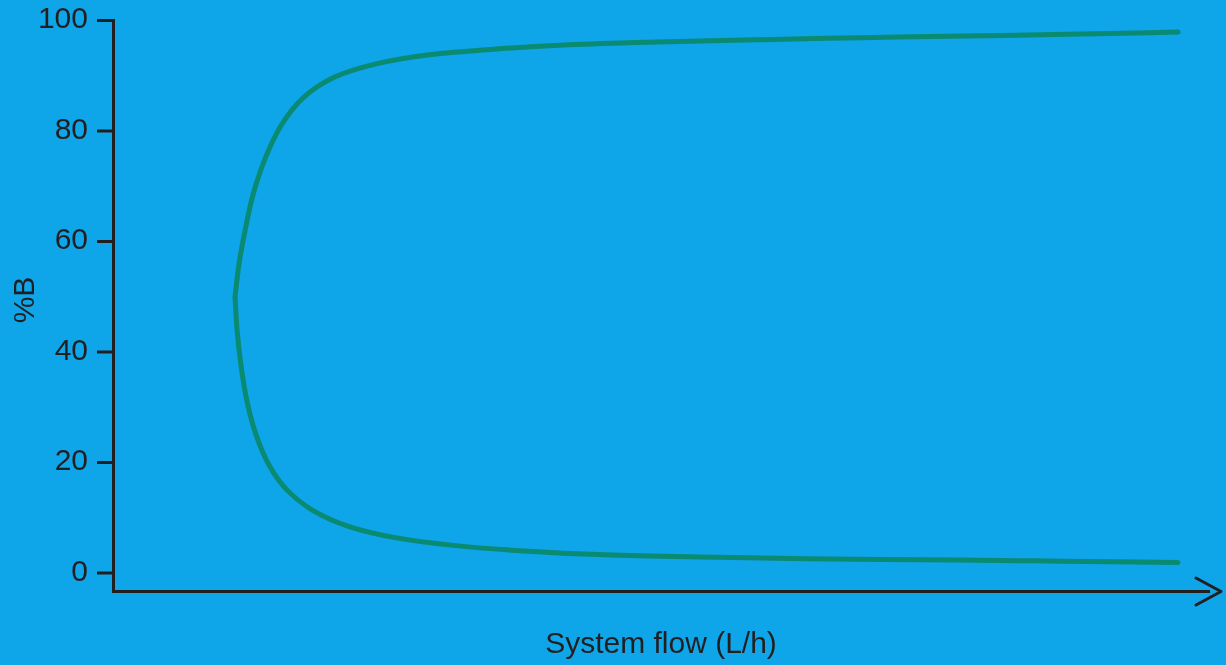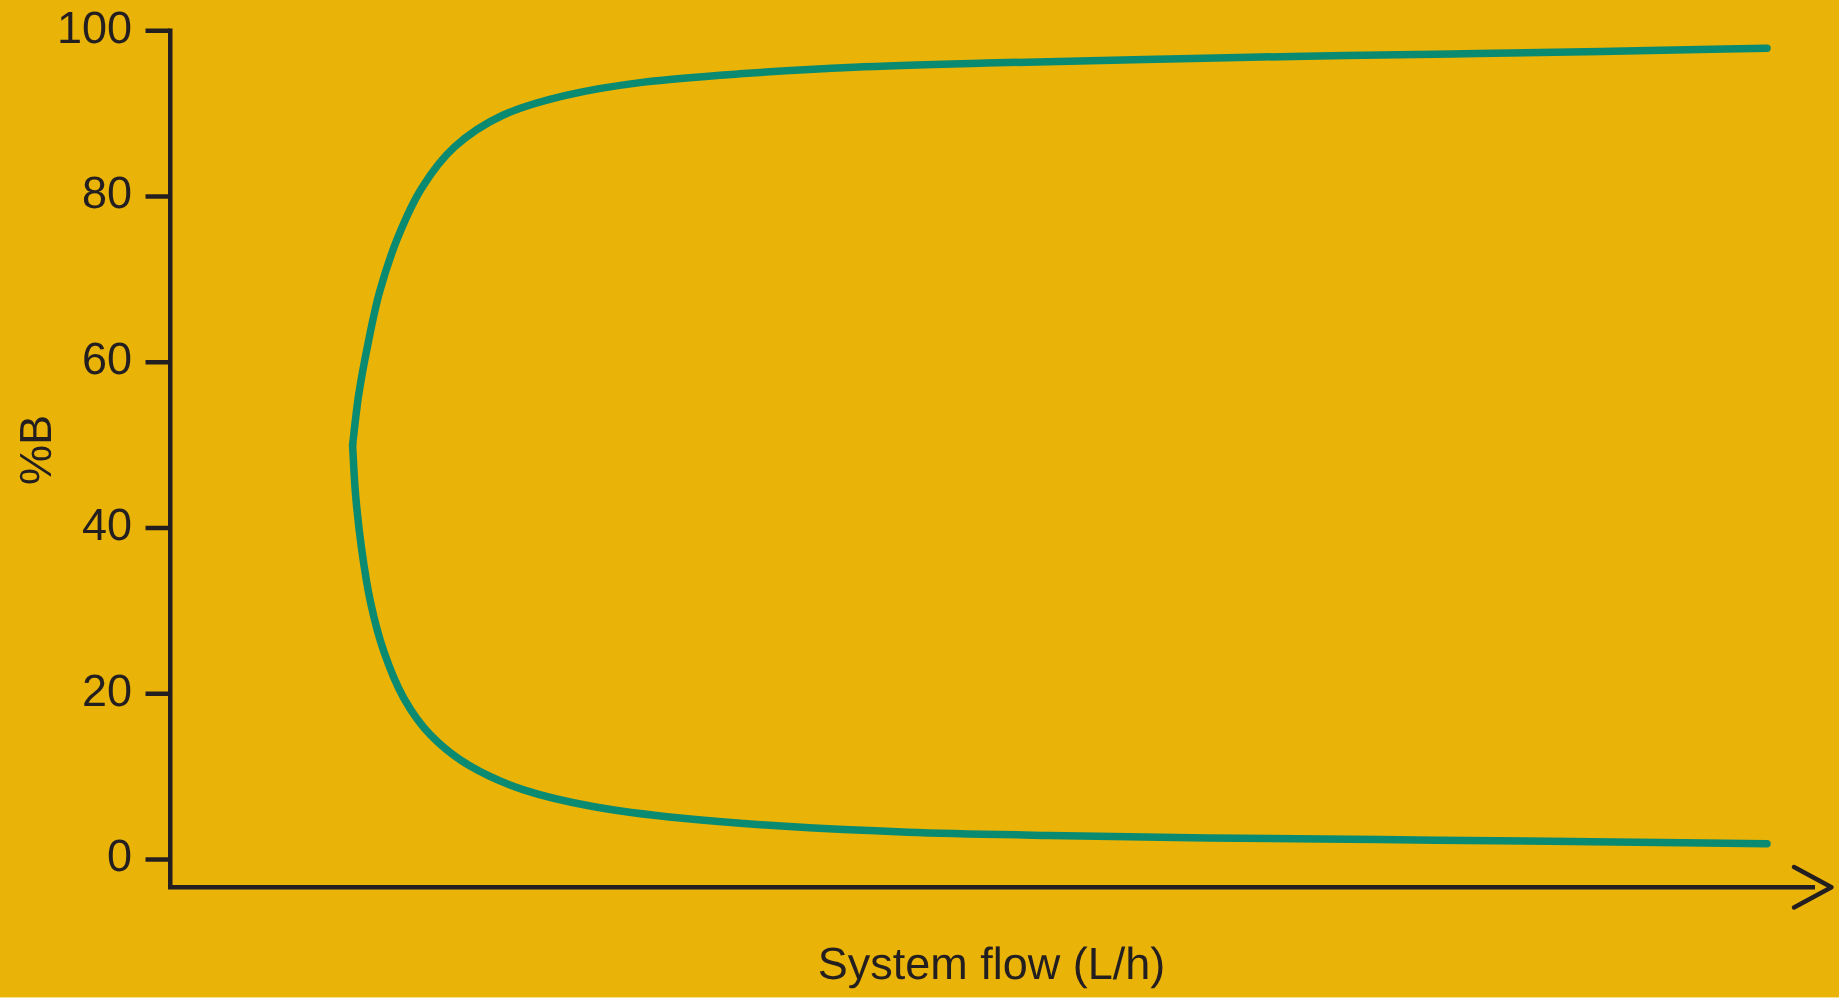--- a/index.html
+++ b/index.html
@@ -7,21 +7,21 @@
     padding: 0;
     background: #ffffff;
   }
   body {
     font-family: "Liberation Sans", sans-serif;
   }
   #page {
     position: relative;
     width: 1226px;
     height: 665px;
-    background: #eab308;
+    background: #0ea5e9;
     overflow: hidden;
   }
   #plot-svg {
     position: absolute;
     left: 0;
     top: 0;
     width: 1226px;
     height: 665px;
     display: block;
   }

